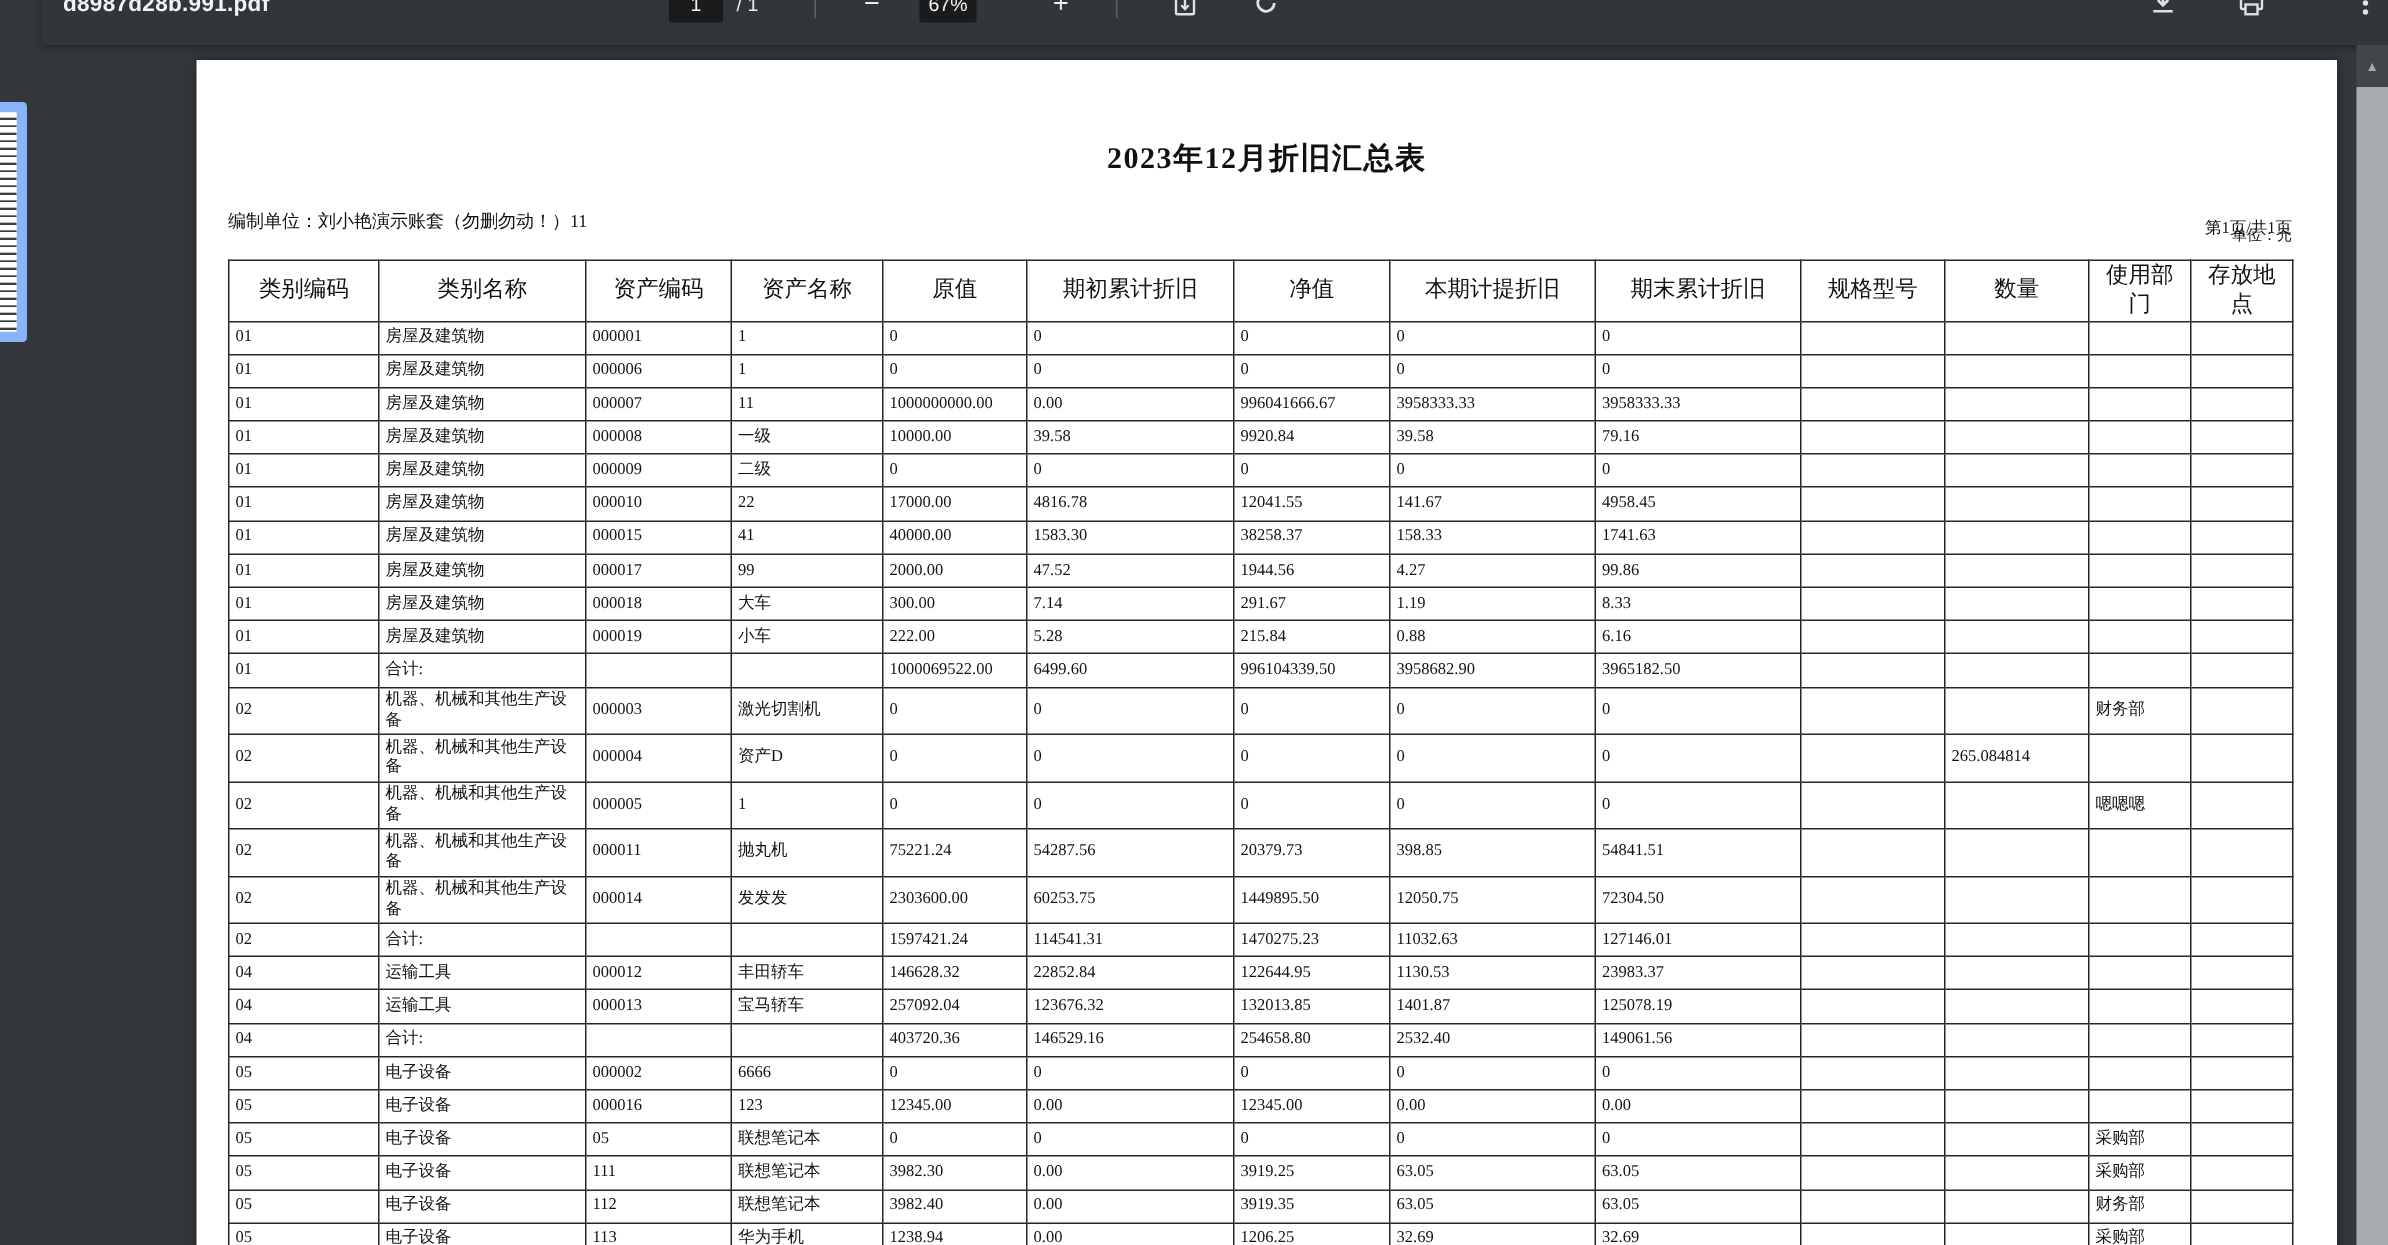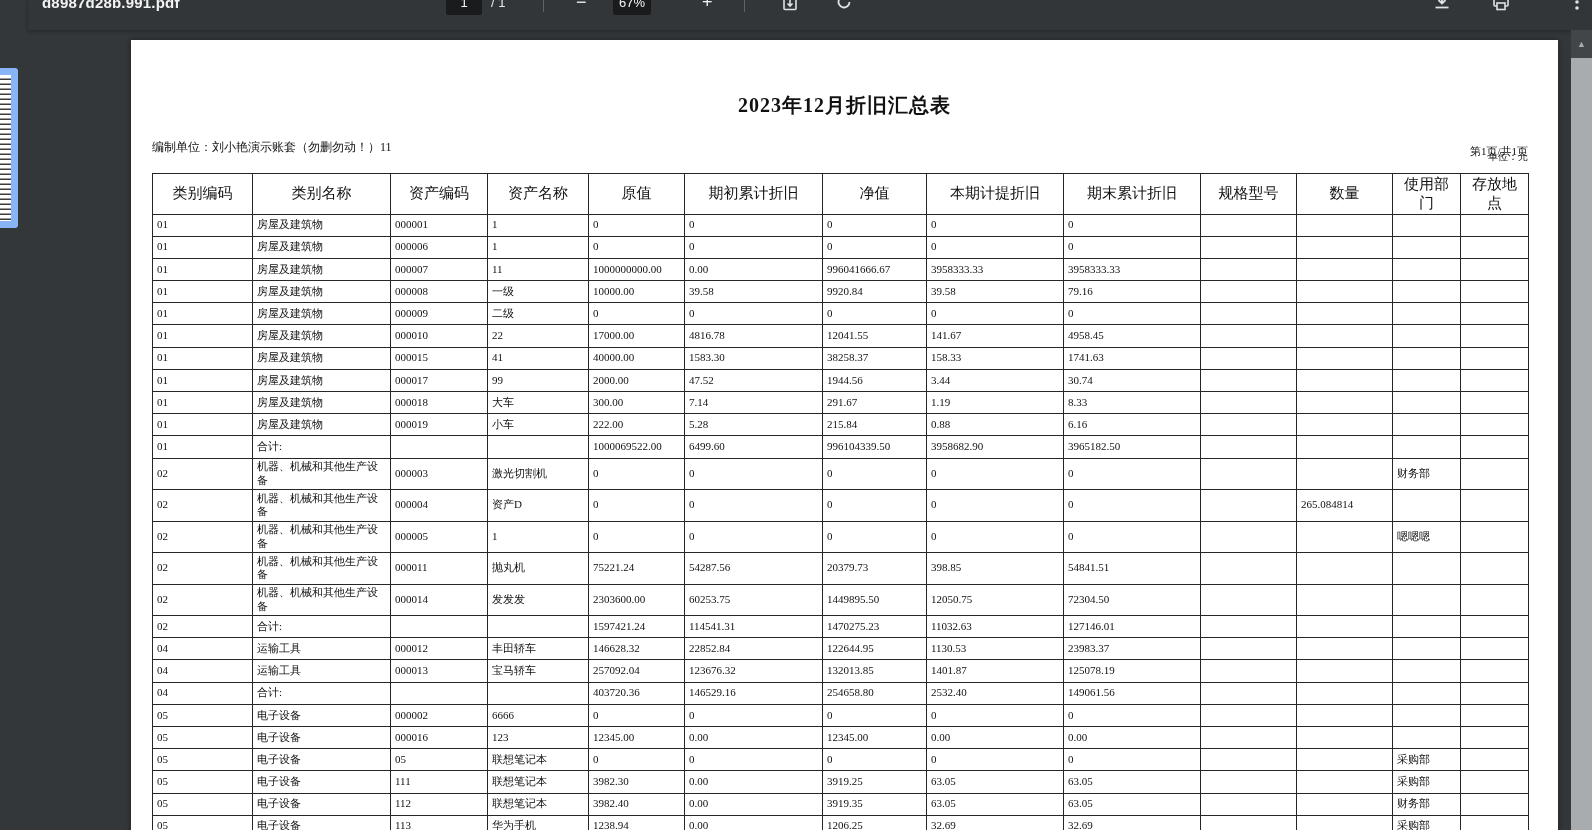--- a/index.html
+++ b/index.html
@@ -295,22 +295,22 @@
             <td></td>
           </tr>
           <tr class="r">
             <td>01</td>
             <td>房屋及建筑物</td>
             <td>000017</td>
             <td>99</td>
             <td>2000.00</td>
             <td>47.52</td>
             <td>1944.56</td>
-            <td>3.44</td>
-            <td>30.74</td>
+            <td>4.27</td>
+            <td>99.86</td>
             <td></td>
             <td></td>
             <td></td>
             <td></td>
           </tr>
           <tr class="r">
             <td>01</td>
             <td>房屋及建筑物</td>
             <td>000018</td>
             <td>大车</td>

